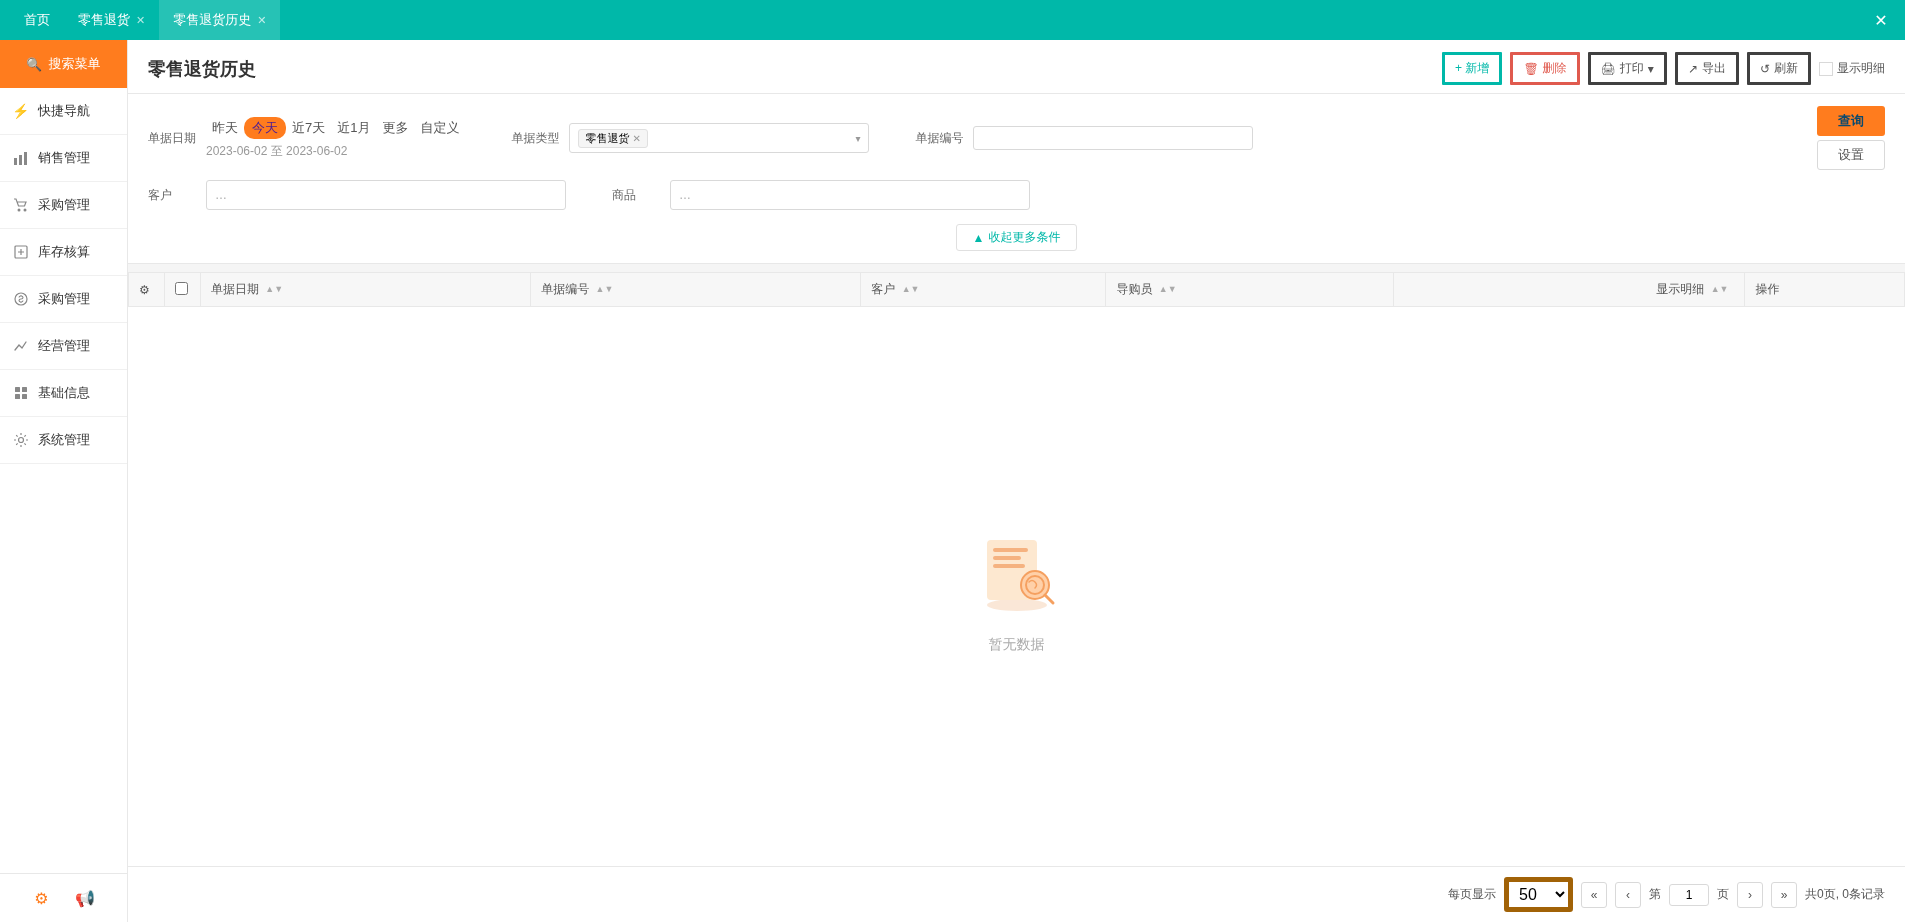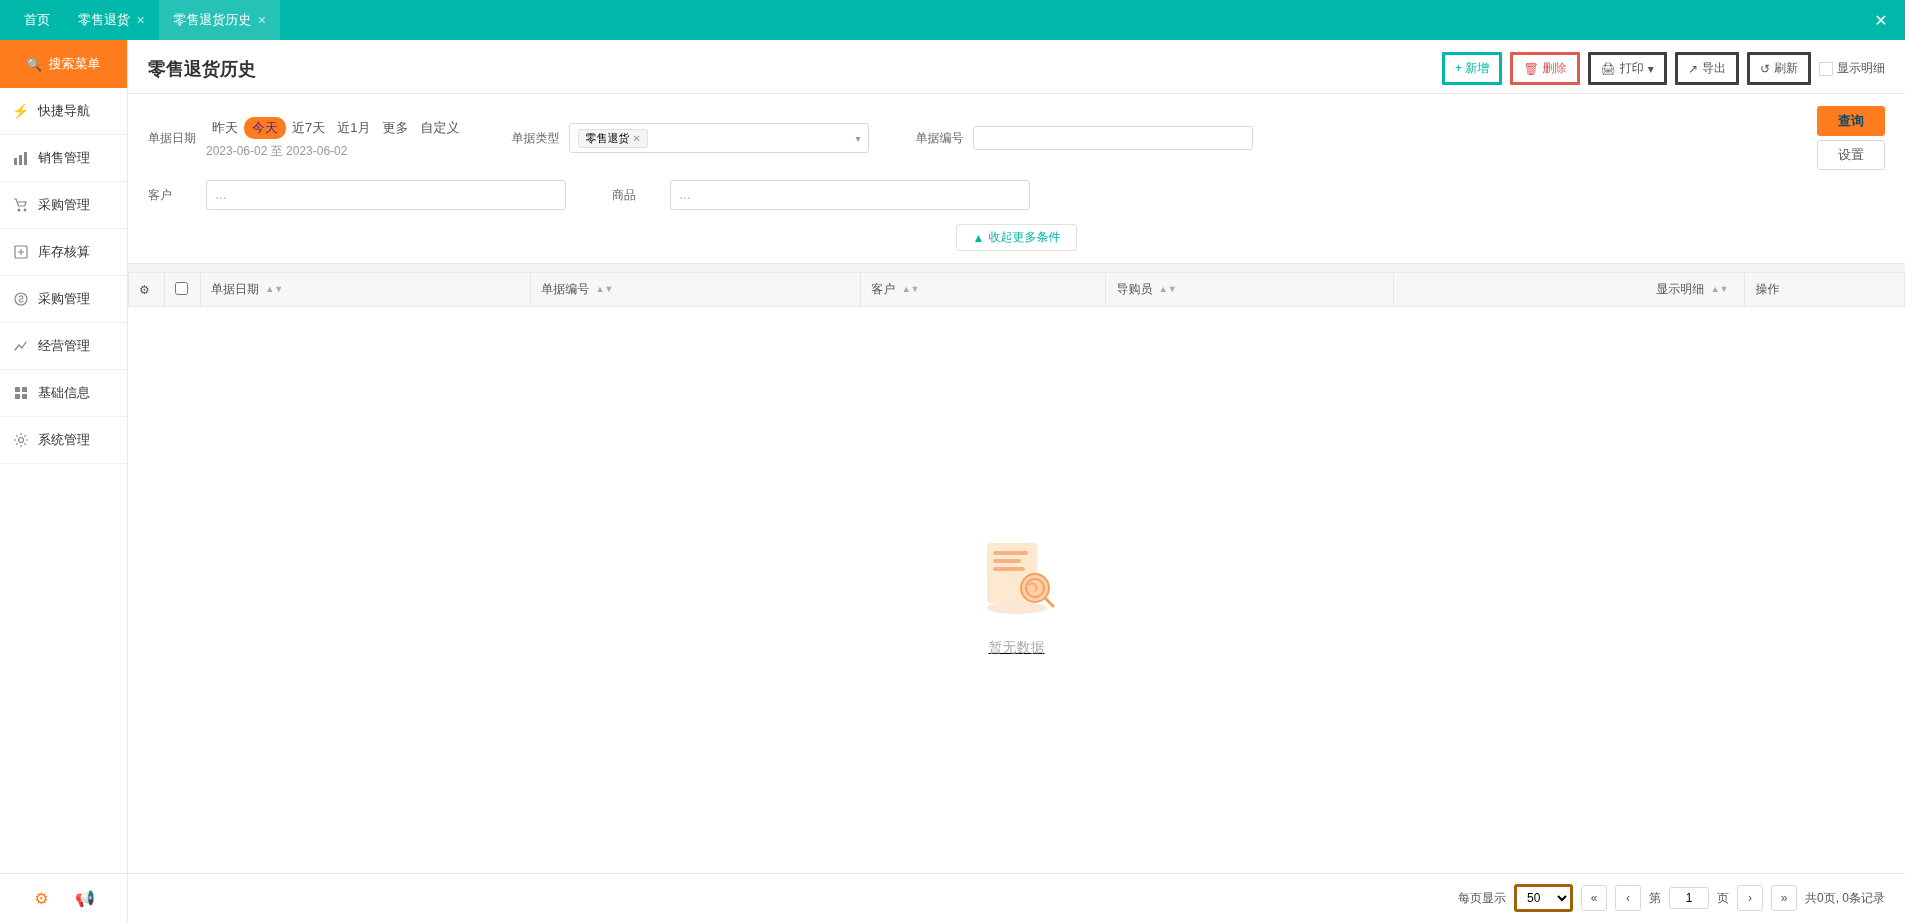--- a/index.html
+++ b/index.html
@@ -357,21 +357,20 @@
       width: 36px;
       text-align: center;
     }
     .empty-state {
       flex: 1;
       display: flex;
       flex-direction: column;
       align-items: center;
       justify-content: center;
       padding: 60px 0;
-      text-decoration: underline;
     }
     .empty-icon {
       width: 100px;
       height: 100px;
       margin-bottom: 16px;
     }
     .empty-text {
       color: #aaa;
       font-size: 14px;
     }
@@ -383,24 +382,24 @@
       padding: 10px 20px;
       display: flex;
       align-items: center;
       justify-content: flex-end;
       gap: 8px;
       flex-shrink: 0;
       font-size: 12px;
       color: #555;
     }
     .page-size-select {
-      border: 3px solid #a16207;
+      border: 5px solid #a16207;
       padding: 3px 6px;
       border-radius: 3px;
-      font-size: 12px;
+      font-size: 16px;
       background: white;
       cursor: pointer;
     }
     .page-btn {
       width: 26px;
       height: 26px;
       border: 1px solid #d9d9d9;
       background: white;
       cursor: pointer;
       border-radius: 3px;

